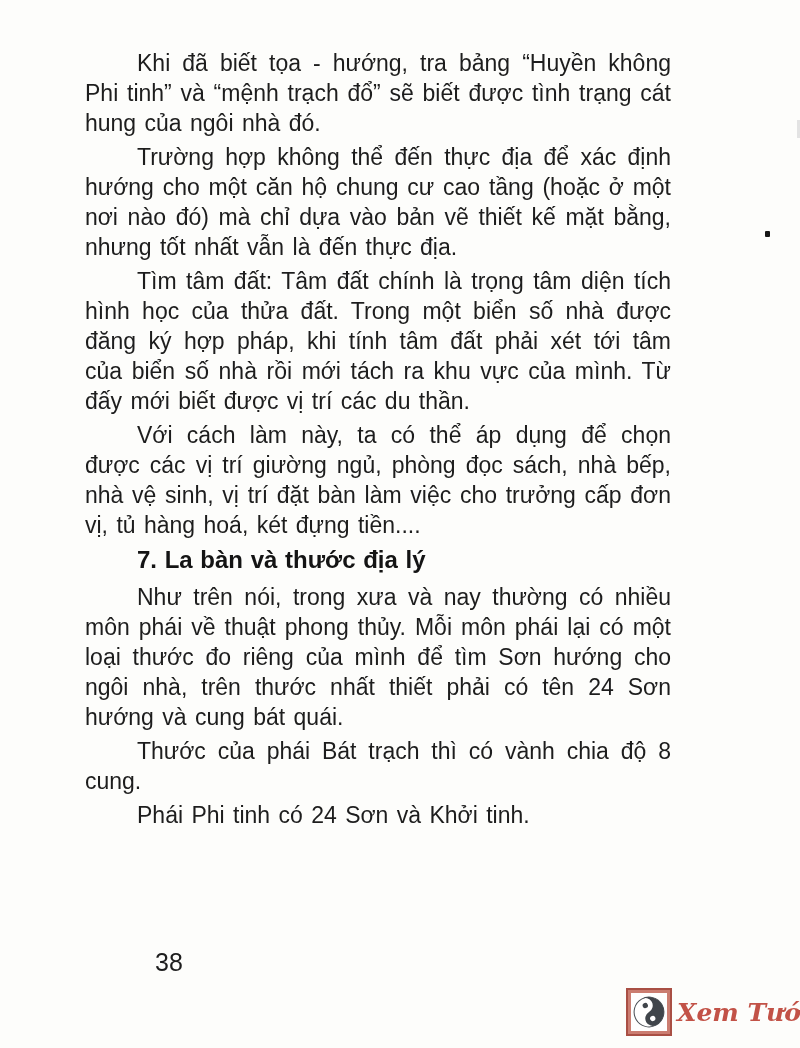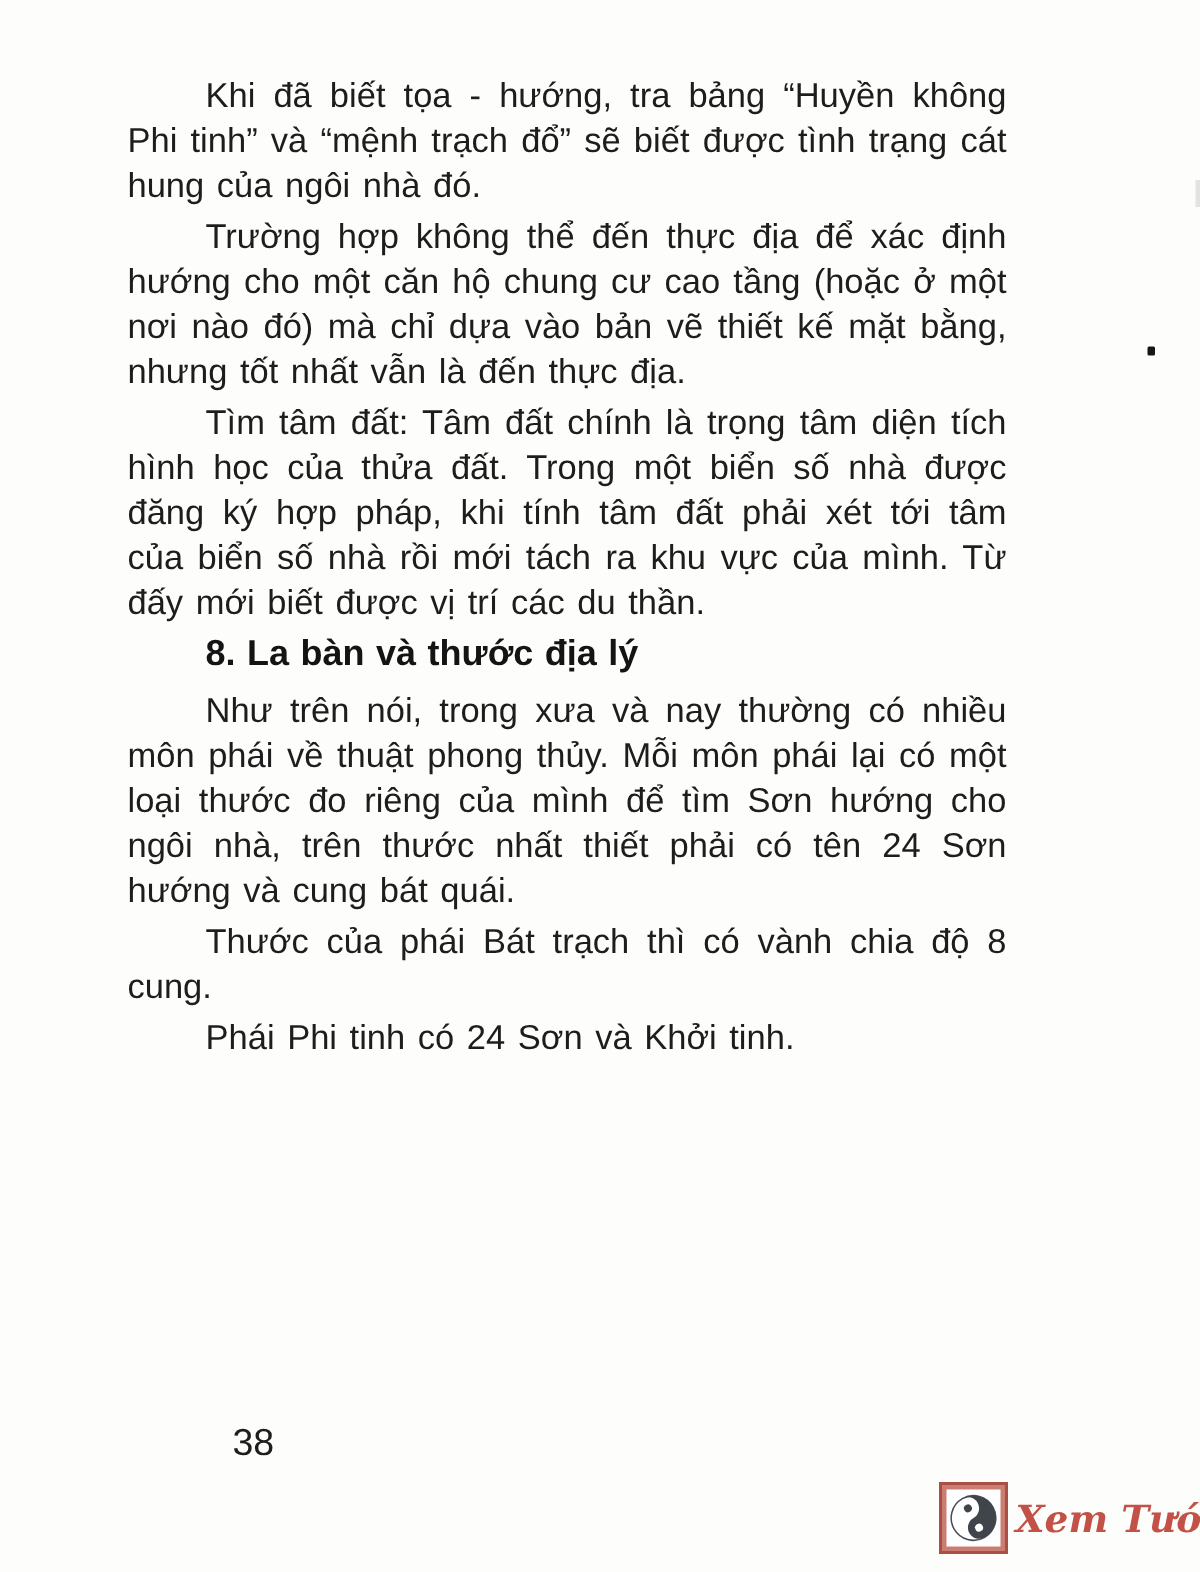--- a/index.html
+++ b/index.html
@@ -100,22 +100,23 @@
 </style>
 </head>
 <body>
 
 <div class="page">
 
   <div class="text-block">
     <p class="para">Khi đã biết tọa - hướng, tra bảng “Huyền không Phi tinh” và “mệnh trạch đổ” sẽ biết được tình trạng cát hung của ngôi nhà đó.</p>
     <p class="para">Trường hợp không thể đến thực địa để xác định hướng cho một căn hộ chung cư cao tầng (hoặc ở một nơi nào đó) mà chỉ dựa vào bản vẽ thiết kế mặt bằng, nhưng tốt nhất vẫn là đến thực địa.</p>
     <p class="para">Tìm tâm đất: Tâm đất chính là trọng tâm diện tích hình học của thửa đất. Trong một biển số nhà được đăng ký hợp pháp, khi tính tâm đất phải xét tới tâm của biển số nhà rồi mới tách ra khu vực của mình. Từ đấy mới biết được vị trí các du thần.</p>
+    <p class="para">Với cách làm này, ta có thể áp dụng để chọn được các vị trí giường ngủ, phòng đọc sách, nhà bếp, nhà vệ sinh, vị trí đặt bàn làm việc cho trưởng cấp đơn vị, tủ hàng hoá, két đựng tiền....</p>
 
-    <h2 class="section-heading">8. La bàn và thước địa lý</h2>
+    <h2 class="section-heading">7. La bàn và thước địa lý</h2>
 
     <p class="para">Như trên nói, trong xưa và nay thường có nhiều môn phái về thuật phong thủy. Mỗi môn phái lại có một loại thước đo riêng của mình để tìm Sơn hướng cho ngôi nhà, trên thước nhất thiết phải có tên 24 Sơn hướng và cung bát quái.</p>
     <p class="para">Thước của phái Bát trạch thì có vành chia độ 8 cung.</p>
     <p class="para">Phái Phi tinh có 24 Sơn và Khởi tinh.</p>
   </div>
 
   <div class="page-number">38</div>
 
   <div class="watermark">
     <div class="wm-icon-frame">

